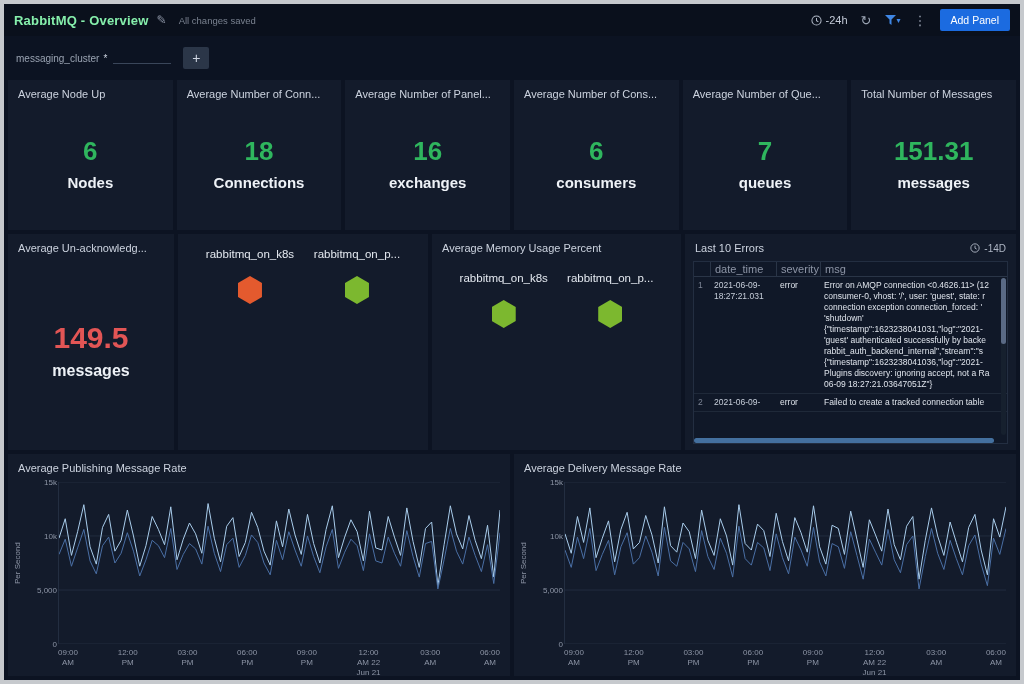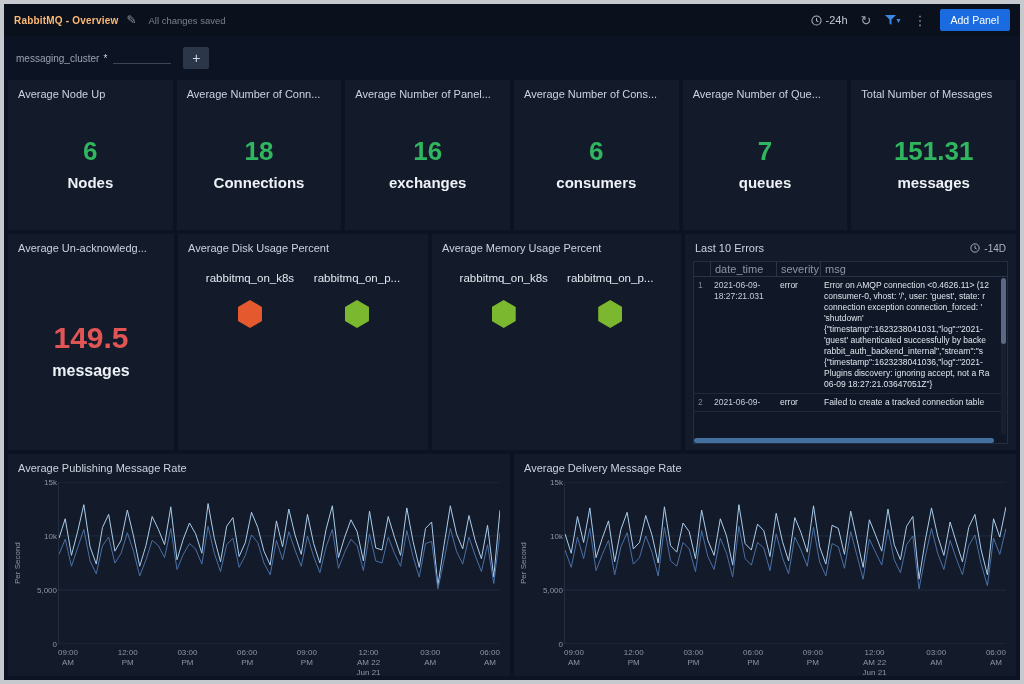--- a/index.html
+++ b/index.html
@@ -3,21 +3,21 @@
 <meta charset="utf-8">
 <style>
   *{margin:0;padding:0;box-sizing:border-box}
   html,body{width:1024px;height:684px;overflow:hidden}
   body{font-family:"Liberation Sans",sans-serif;background:#9aa0a8}
   .frame{width:1024px;height:684px;border:4px solid #c6c9cd;background:#0c1322;display:flex;flex-direction:column;overflow:hidden}
 
   
   .topbar{height:32px;min-height:32px;display:flex;align-items:center;justify-content:space-between;padding:0 10px;background:#0a101c}
   .h-left{display:flex;align-items:center;gap:8px}
-  .title{color:#fdba74;font-size:10px;font-weight:700;letter-spacing:.2px}
+  .title{color:#86efac;font-size:13px;font-weight:700;letter-spacing:.2px}
   .edit-icon{color:#8d95a6;font-size:12px;cursor:pointer}
   .saved{color:#79818f;font-size:9.5px;margin-left:4px}
   .h-right{display:flex;align-items:center;gap:13px}
   .range{display:flex;align-items:center;gap:4px;font-size:11px;color:#c4cbd8;cursor:pointer}
   .icon-btn{font-size:13px;color:#9aa3b2;cursor:pointer;line-height:1}
   .filter-wrap{display:flex;align-items:center;gap:1px;cursor:pointer}
   .caret{color:#3f87e5;font-size:8px}
   .add-panel{background:#1b6be0;color:#fff;border:none;font-size:10.5px;padding:5px 11px;border-radius:2px;font-family:inherit;cursor:pointer}
 
   
@@ -167,21 +167,20 @@
 
       <div class="panel unack">
         <div class="panel-title">Average Un-acknowledg...</div>
         <div class="stat-center">
           <div class="stat-value" style="color: rgb(226, 85, 85);">149.5</div>
           <div class="stat-unit">messages</div>
         </div>
       </div>
 
       <div class="panel">
-        <div class="panel-title">Average Disk Usage Percent</div>
         <div class="hexgrid">
           <div class="hexitem">
             <div class="hexlabel">rabbitmq_on_k8s</div>
             <div class="hex" style="background: rgb(228, 90, 46);"></div>
           </div>
           <div class="hexitem">
             <div class="hexlabel">rabbitmq_on_p...</div>
             <div class="hex" style="background: rgb(124, 184, 47);"></div>
           </div>
         </div>

